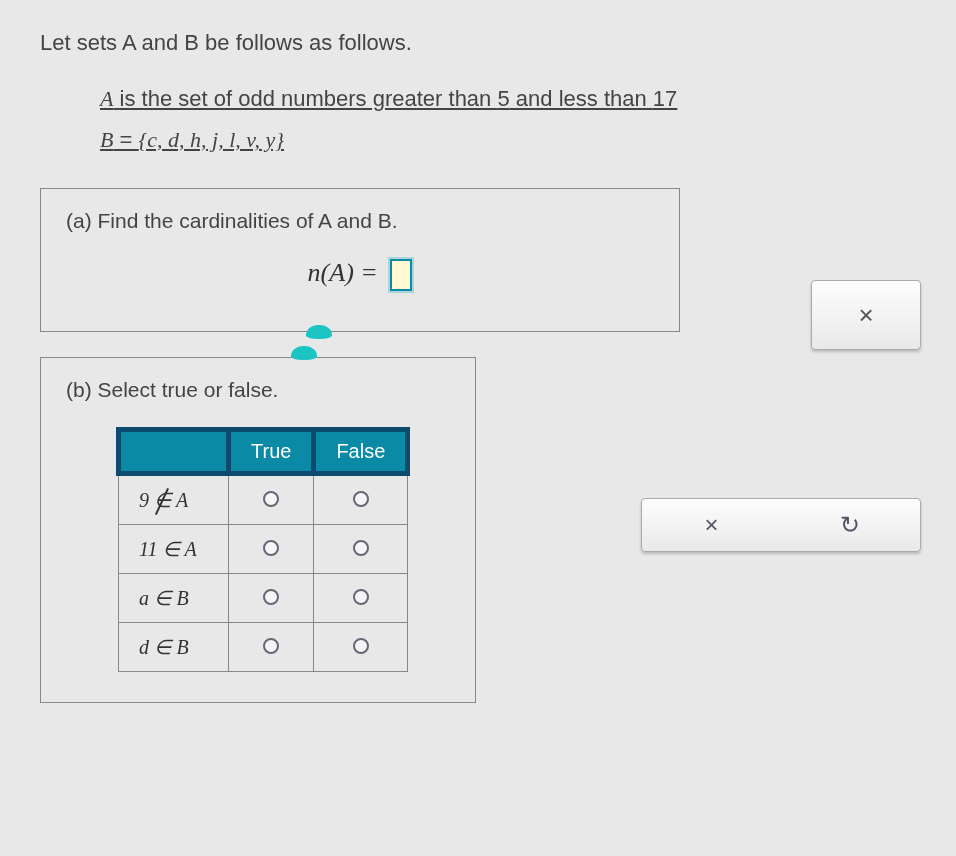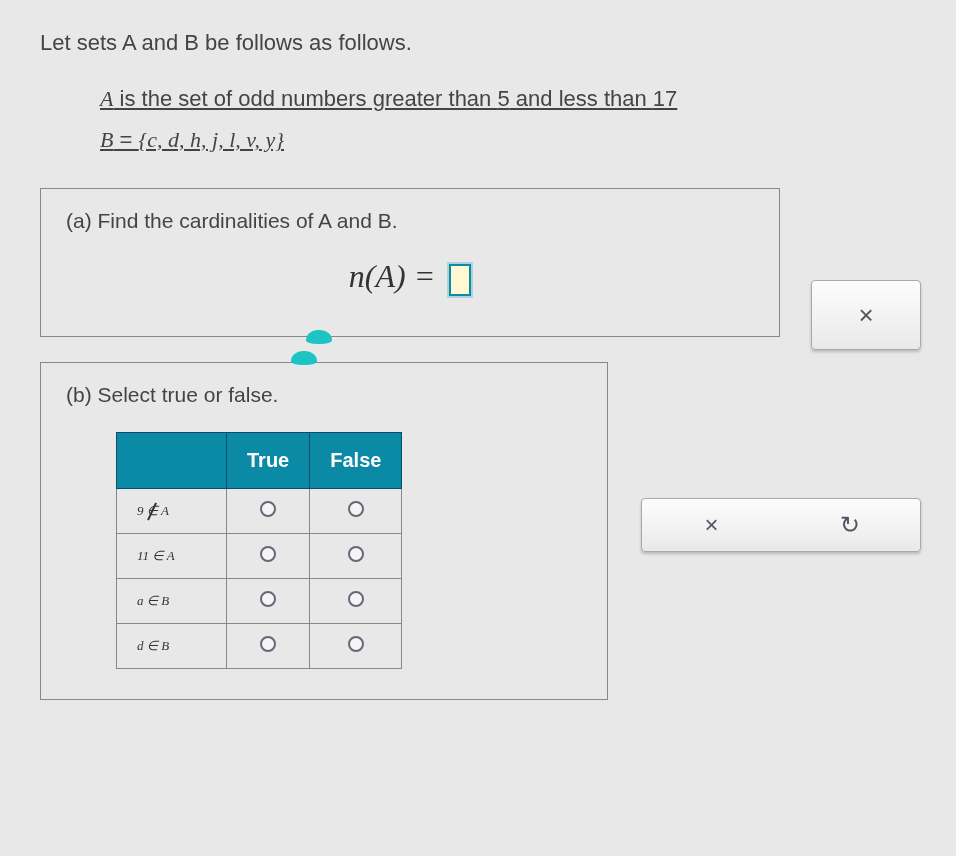--- a/index.html
+++ b/index.html
@@ -30,32 +30,32 @@
   }
   .math-i { font-style: italic; font-family: 'Times New Roman', serif; }
   .left-col { flex: 0 0 640px; }
   .panel {
     border: 1px solid #888;
     padding: 20px 25px;
     background: #e8e8e8;
     margin-bottom: 25px;
     position: relative;
   }
-  .panel-a { width: 740px; }
-  .panel-b { width: 568px; }
+  .panel-a { width: 640px; }
+  .panel-b { width: 436px; }
   .part-label {
     font-size: 21px;
     color: #444;
     margin-bottom: 25px;
   }
   .card-row {
     display: flex;
     justify-content: space-around;
     align-items: center;
-    font-size: 32px;
+    font-size: 26px;
     font-family: 'Times New Roman', serif;
     font-style: italic;
     padding: 0 20px 20px 20px;
   }
   .input-box {
     display: inline-block;
     width: 22px;
     height: 32px;
     border: 2px solid #1ba8c4;
     background: #fff8d0;
@@ -74,31 +74,31 @@
     border-radius: 50% 50% 50% 50% / 80% 80% 30% 30%;
     left: 265px;
   }
   .tf-table {
     border-collapse: collapse;
     margin: 10px 0 10px 50px;
   }
   .tf-table th {
     background: #0b8aa6;
     color: #fff;
-    font-weight: bold;
+    font-weight: normal;
     font-size: 20px;
-    padding: 16px 20px;
-    border: 1px solid #0c4a6e;
+    padding: 8px 20px;
+    border: 5px solid #0c4a6e;
   }
   .tf-table th.blank { background: #0b8aa6; }
   .tf-table td {
     border: 1px solid #888;
     padding: 12px 20px;
     text-align: center;
-    font-size: 13px;
+    font-size: 20px;
     font-family: 'Times New Roman', serif;
   }
   .tf-table td.stmt { text-align: left; min-width: 110px; font-style: italic; }
   .radio {
     display: inline-block;
     width: 16px;
     height: 16px;
     border: 2px solid #667;
     border-radius: 50%;
     background: #f5f5f5;

